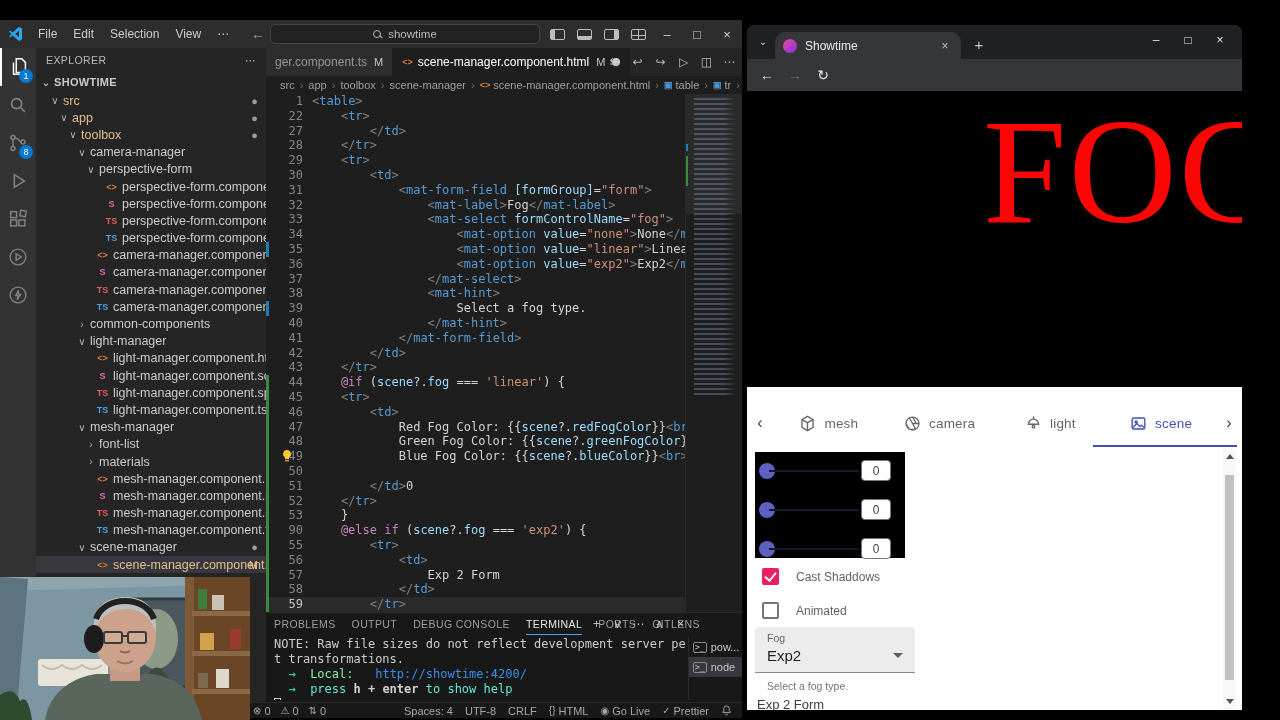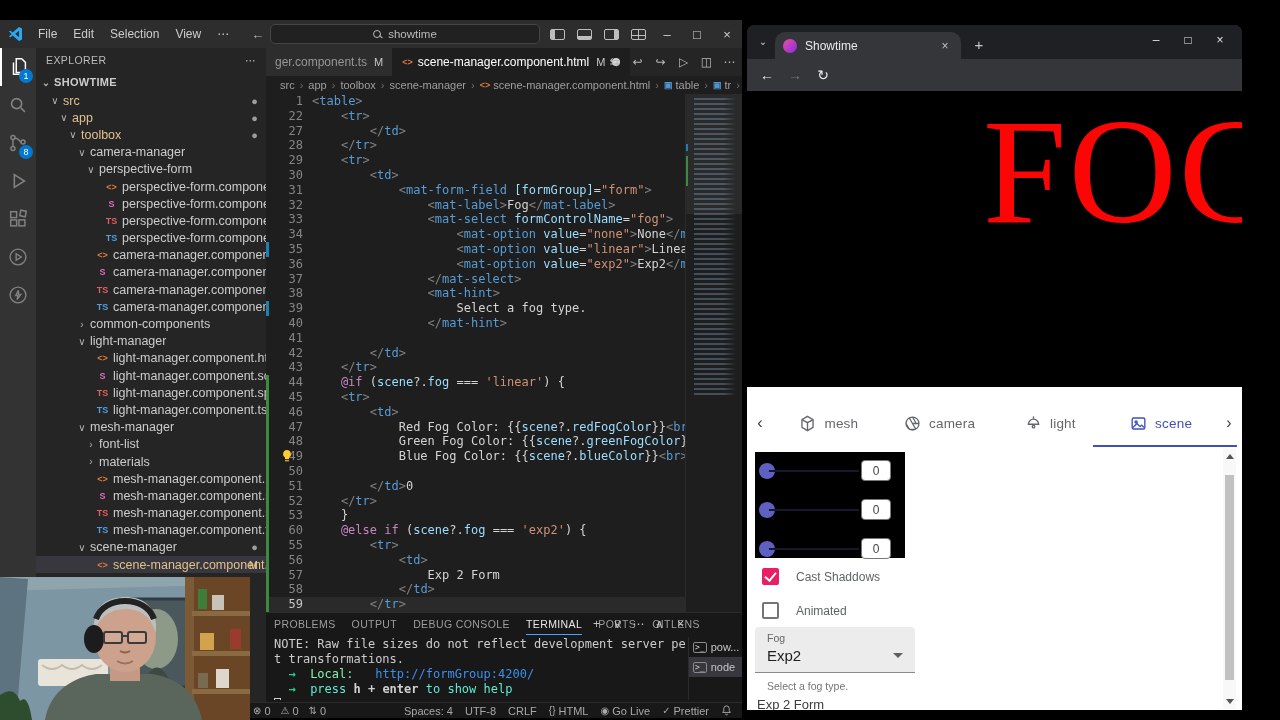--- a/index.html
+++ b/index.html
@@ -519,20 +519,21 @@
           <div class="code-row">
             <span class="gutter"><span class="bar blue"></span><span>39</span></span>
             <span class="code-text pre"><span class="c-p">                    </span><span class="c-txt">Select a fog type.</span></span>
           </div>
           <div class="code-row">
             <span class="gutter"><span>40</span></span>
             <span class="code-text pre"><span class="c-p">                </span><span class="c-br">&lt;/</span><span class="c-tag">mat-hint</span><span class="c-br">&gt;</span></span>
           </div>
           <div class="code-row">
             <span class="gutter"><span>41</span></span>
+            <span class="code-text pre"><span class="c-p">            </span><span class="c-br">&lt;/</span><span class="c-tag">mat-form-field</span><span class="c-br">&gt;</span></span>
           </div>
           <div class="code-row">
             <span class="gutter"><span>42</span></span>
             <span class="code-text pre"><span class="c-p">        </span><span class="c-br">&lt;/</span><span class="c-tag">td</span><span class="c-br">&gt;</span></span>
           </div>
           <div class="code-row">
             <span class="gutter"><span>43</span></span>
             <span class="code-text pre"><span class="c-p">    </span><span class="c-br">&lt;/</span><span class="c-tag">tr</span><span class="c-br">&gt;</span></span>
           </div>
           <div class="code-row">
@@ -572,21 +573,21 @@
           </div>
           <div class="code-row">
             <span class="gutter"><span class="bar green"></span><span>52</span></span>
             <span class="code-text pre"><span class="c-p">    </span><span class="c-br">&lt;/</span><span class="c-tag">tr</span><span class="c-br">&gt;</span></span>
           </div>
           <div class="code-row">
             <span class="gutter"><span class="bar green"></span><span>53</span></span>
             <span class="code-text pre"><span class="c-p">    }</span></span>
           </div>
           <div class="code-row">
-            <span class="gutter"><span class="bar green"></span><span>60</span></span>
+            <span class="gutter"><span class="bar green"></span><span>90</span></span>
             <span class="code-text pre"><span class="c-kw">    @else</span><span class="c-p"> </span><span class="c-kw">if</span><span class="c-p"> (</span><span class="c-var">scene</span><span class="c-p">?.</span><span class="c-var">fog</span><span class="c-p"> === </span><span class="c-str">'exp2'</span><span class="c-p">) {</span></span>
           </div>
           <div class="code-row">
             <span class="gutter"><span class="bar green"></span><span>55</span></span>
             <span class="code-text pre"><span class="c-p">        </span><span class="c-br">&lt;</span><span class="c-tag">tr</span><span class="c-br">&gt;</span></span>
           </div>
           <div class="code-row">
             <span class="gutter"><span class="bar green"></span><span>56</span></span>
             <span class="code-text pre"><span class="c-p">            </span><span class="c-br">&lt;</span><span class="c-tag">td</span><span class="c-br">&gt;</span></span>
           </div>
@@ -621,21 +622,21 @@
         <div class="panel-acts" id="panelActs">
             <span>+</span>
             <span>∨</span>
             <span>⋯</span>
             <span>∧</span>
             <span>×</span>
           </div>
         <div class="term mono" id="termLines">
             <div class="pre"><span class="t-t">NOTE: Raw file sizes do not reflect development server per-reques</span></div>
             <div class="pre"><span class="t-t">t transformations.</span></div>
-            <div class="pre"><span class="t-t">  </span><span class="t-arrow" style="font-weight: bold;">→</span><span class="t-t">  </span><span class="t-bold">Local:</span><span class="t-t">   </span><span class="t-link">http://formGroup:4200/</span></div>
+            <div class="pre"><span class="t-t">  </span><span class="t-arrow" style="font-weight: bold;">→</span><span class="t-t">  </span><span class="t-bold">Local:</span><span class="t-t">   </span><span class="t-link">http://showtime:4200/</span></div>
             <div class="pre"><span class="t-dim">  </span><span class="t-arrow" style="font-weight: bold;">→</span><span class="t-dim">  press </span><span class="t-boldw">h + enter</span><span class="t-dim"> to show help</span></div>
             <div><span class="t-cursor"></span></div>
           </div>
         <div class="term-list" id="termList">
             <div class="term-item">
               <span class="ti mono">&gt;_</span>
               <span>pow...</span>
             </div>
             <div class="term-item active">
               <span class="ti mono">&gt;_</span>

